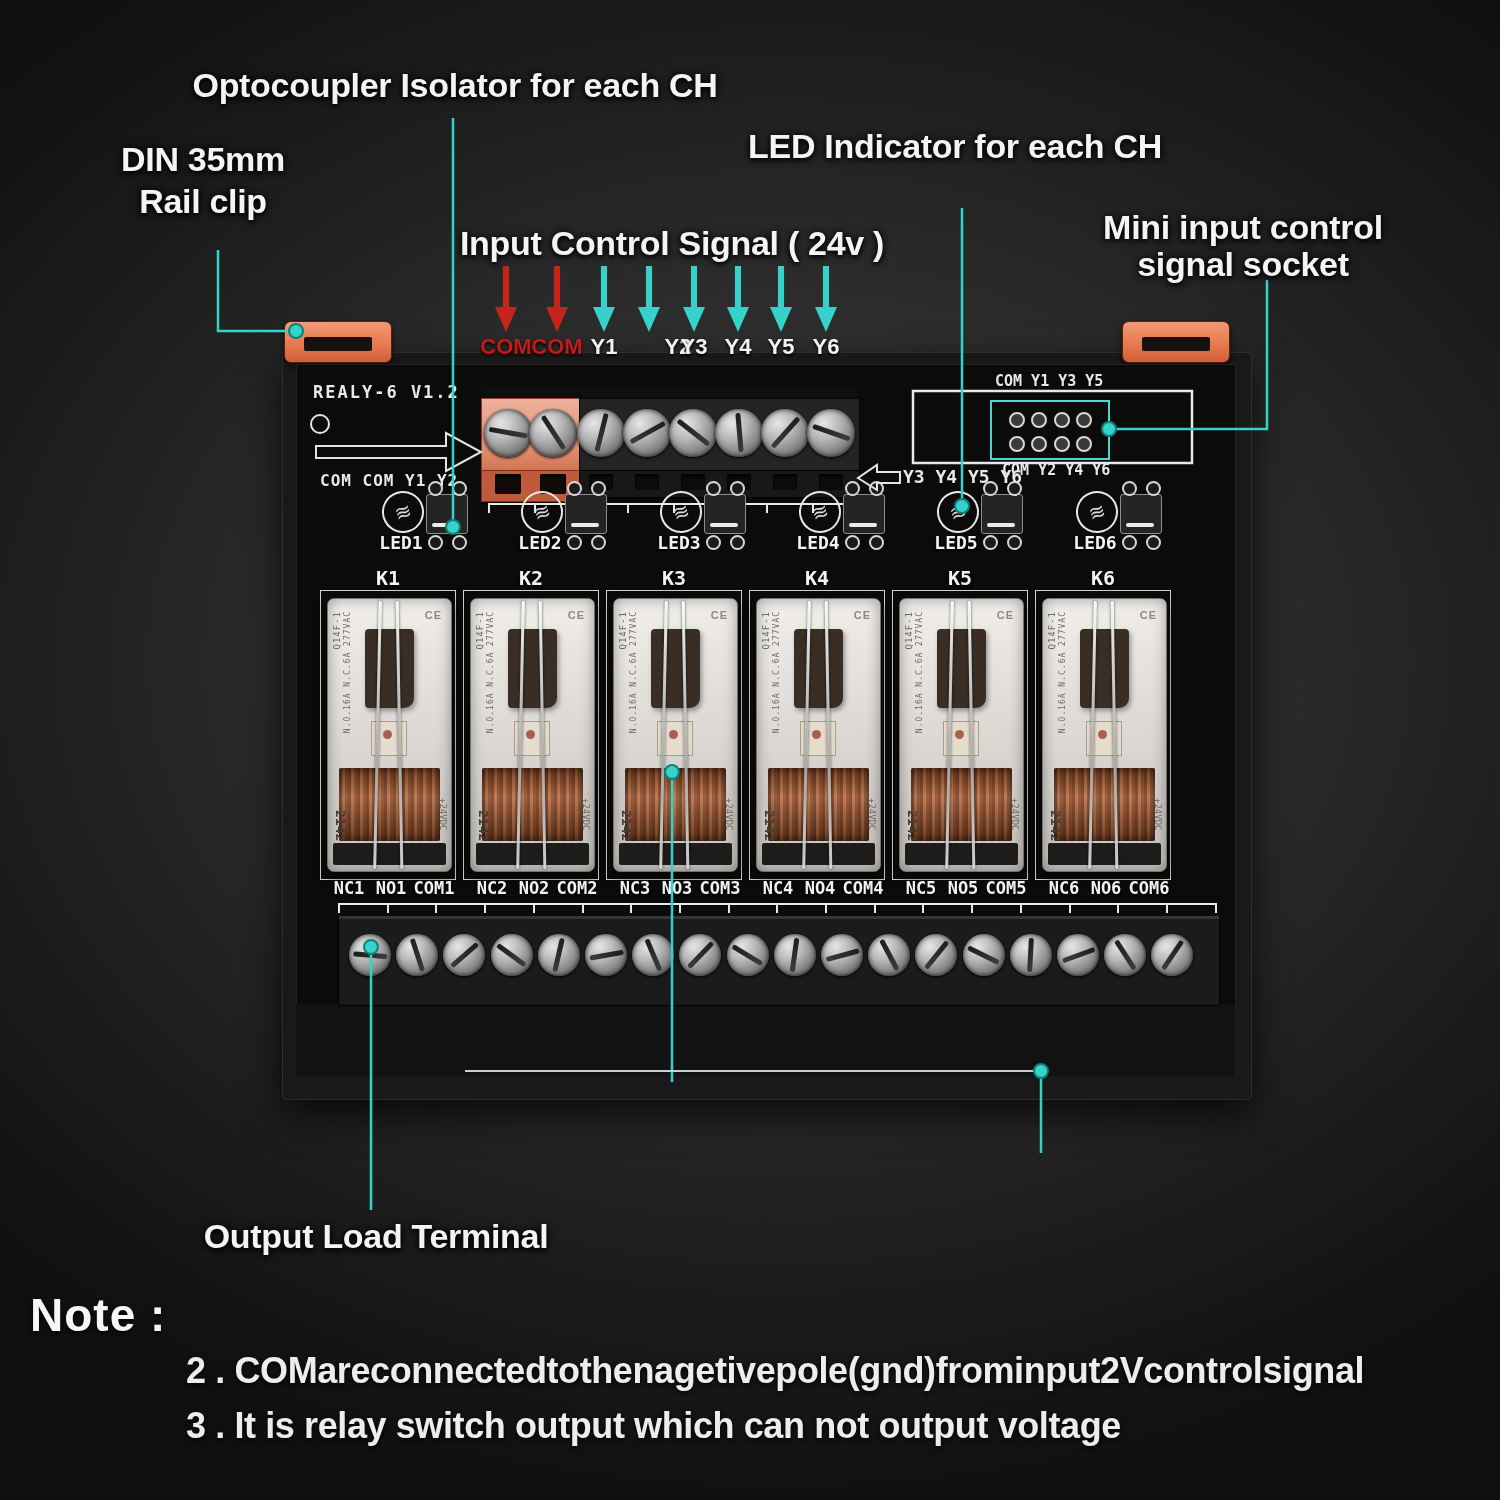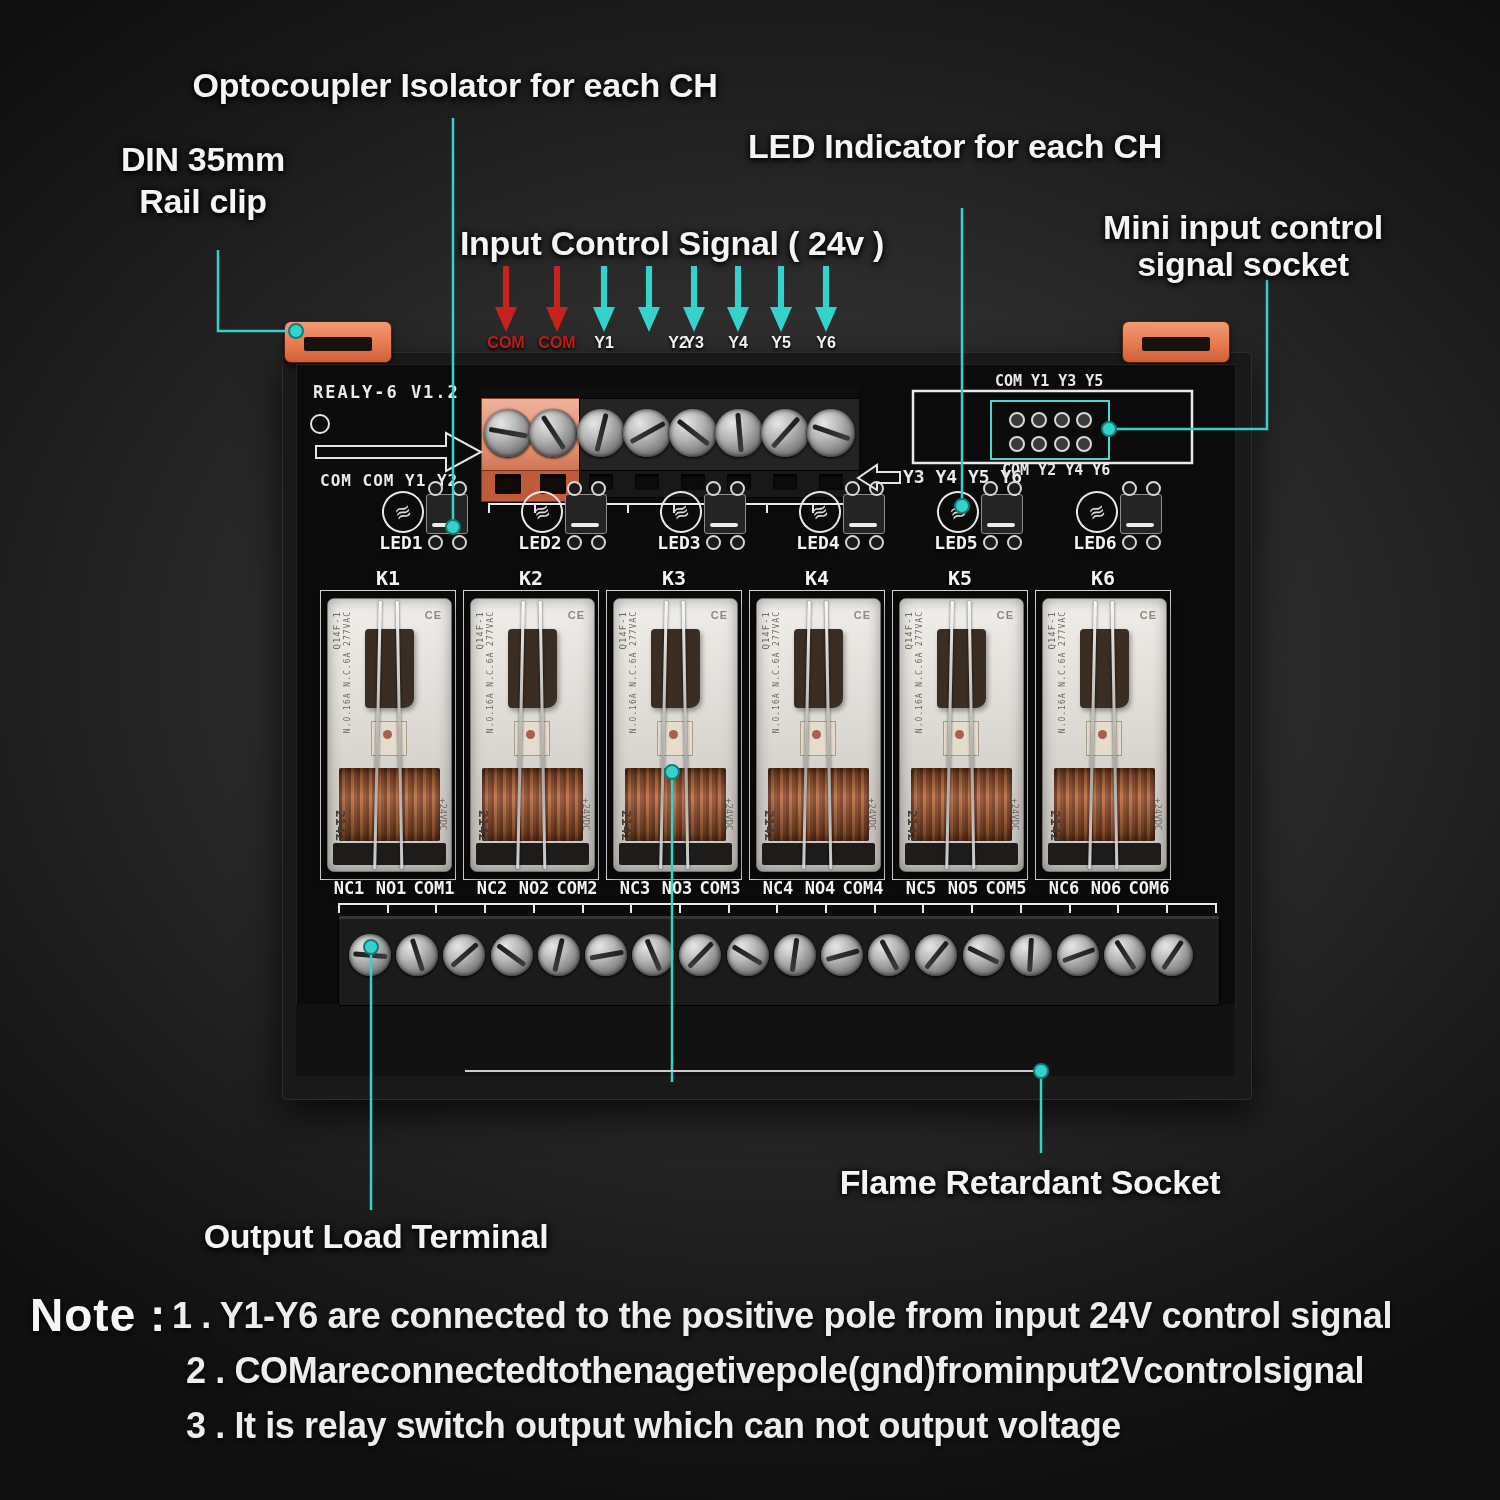--- a/index.html
+++ b/index.html
@@ -69,21 +69,21 @@
   .r-side{position:absolute;left:4px;top:12px;writing-mode:vertical-rl;transform:rotate(180deg);
           font-family:"DejaVu Sans Mono",monospace;font-size:9px;color:#6e6a62;letter-spacing:1px;}
   .r-batch{position:absolute;left:5px;bottom:30px;writing-mode:vertical-rl;font-family:"DejaVu Sans Mono",monospace;
           font-size:13px;color:#413d37;font-weight:700;}
   .r-volt{position:absolute;right:3px;bottom:40px;writing-mode:vertical-rl;font-family:"DejaVu Sans Mono",monospace;
           font-size:9px;color:#6e6a62;}
   .r-ce{position:absolute;right:9px;top:10px;font-size:11px;color:#8d897f;font-weight:700;letter-spacing:1px;}
   
   .parrow{position:absolute;width:22px;height:66px;
           clip-path:polygon(36% 0,64% 0,64% 62%,100% 62%,50% 100%,0 62%,36% 62%);}
-  .pin-label{position:absolute;transform:translateX(-50%);font-weight:700;font-size:16px;letter-spacing:0;
+  .pin-label{position:absolute;transform:translateX(-50%);font-weight:700;font-size:22px;letter-spacing:0;
           color:#f2f2f2;text-shadow:0 2px 3px #000;white-space:nowrap;}
   .rulerline{position:absolute;height:2px;background:#e9e9e9;box-shadow:0 1px 1px #000;}
   .tick{position:absolute;width:2px;background:#e9e9e9;}
   svg.overlay{position:absolute;left:0;top:0;width:1500px;height:1500px;pointer-events:none;}
 </style>
 </head>
 <body>
 
 <div id="scene">
 
@@ -450,20 +450,18 @@
     </g>
   </svg>
 
   <div class="lbl" style="left:455px;top:66px;">Optocoupler Isolator for each CH</div>
   <div class="lbl" style="left:203px;top:140px;">DIN 35mm</div>
   <div class="lbl" style="left:203px;top:182px;">Rail clip</div>
   <div class="lbl" style="left:955px;top:127px;">LED Indicator for each CH</div>
   <div class="lbl" style="left:672px;top:224px;">Input Control Signal ( 24v )</div>
   <div class="lbl" style="left:1243px;top:208px;">Mini input control</div>
   <div class="lbl" style="left:1243px;top:245px;">signal socket</div>
-  <div class="lbl" style="left:1030px;top:1163px;">Flame Retardant Socket</div>
   <div class="lbl" style="left:376px;top:1217px;">Output Load Terminal</div>
 
   <div class="note-line note-prefix" style="left:30px;top:1288px;">Note :</div>
-  <div class="note-line" style="left:172px;top:1295px;">1 . Y1-Y6 are connected to the positive pole from input 24V control signal</div>
   <div class="note-line" style="left:186px;top:1350px;">2 . COMareconnectedtothenagetivepole(gnd)frominput2Vcontrolsignal</div>
   <div class="note-line" style="left:186px;top:1405px;">3 . It is relay switch output which can not output voltage</div>
 </div>
 
 </body></html>

